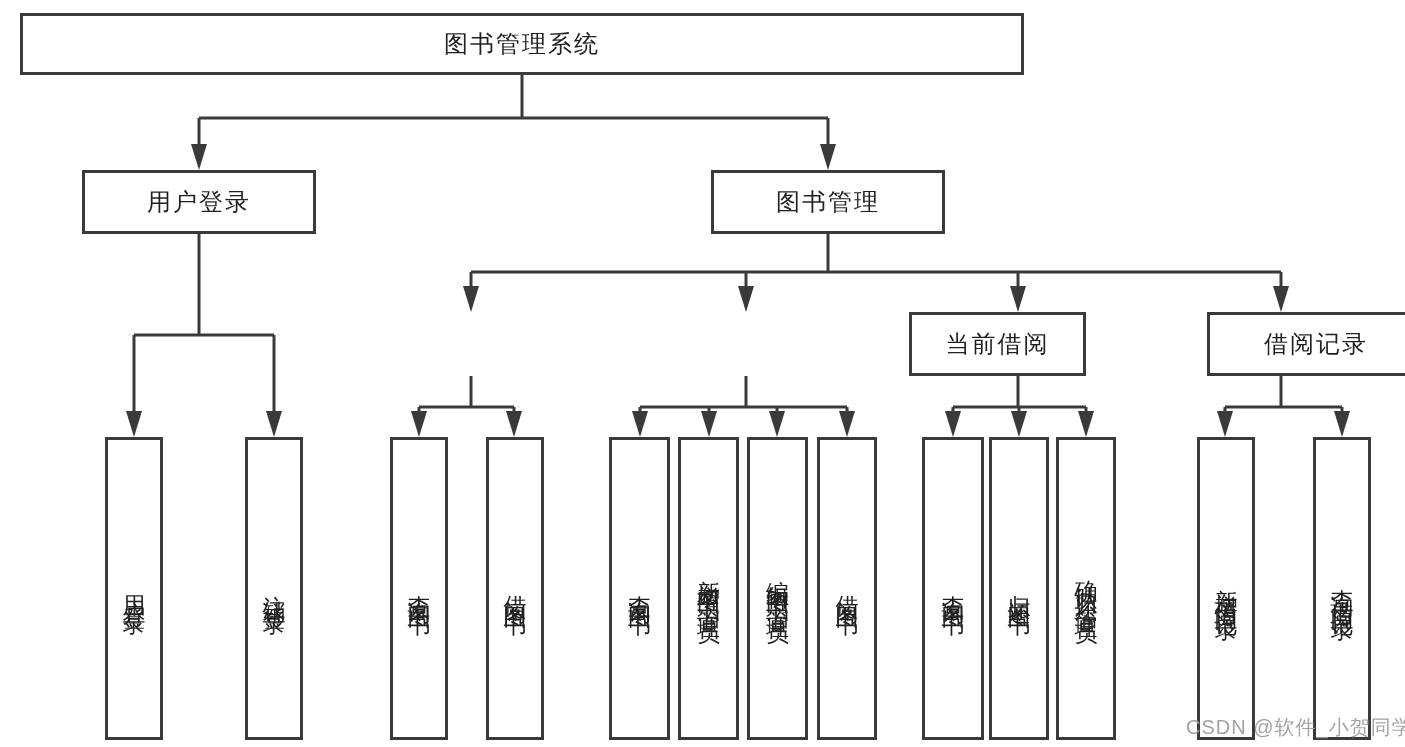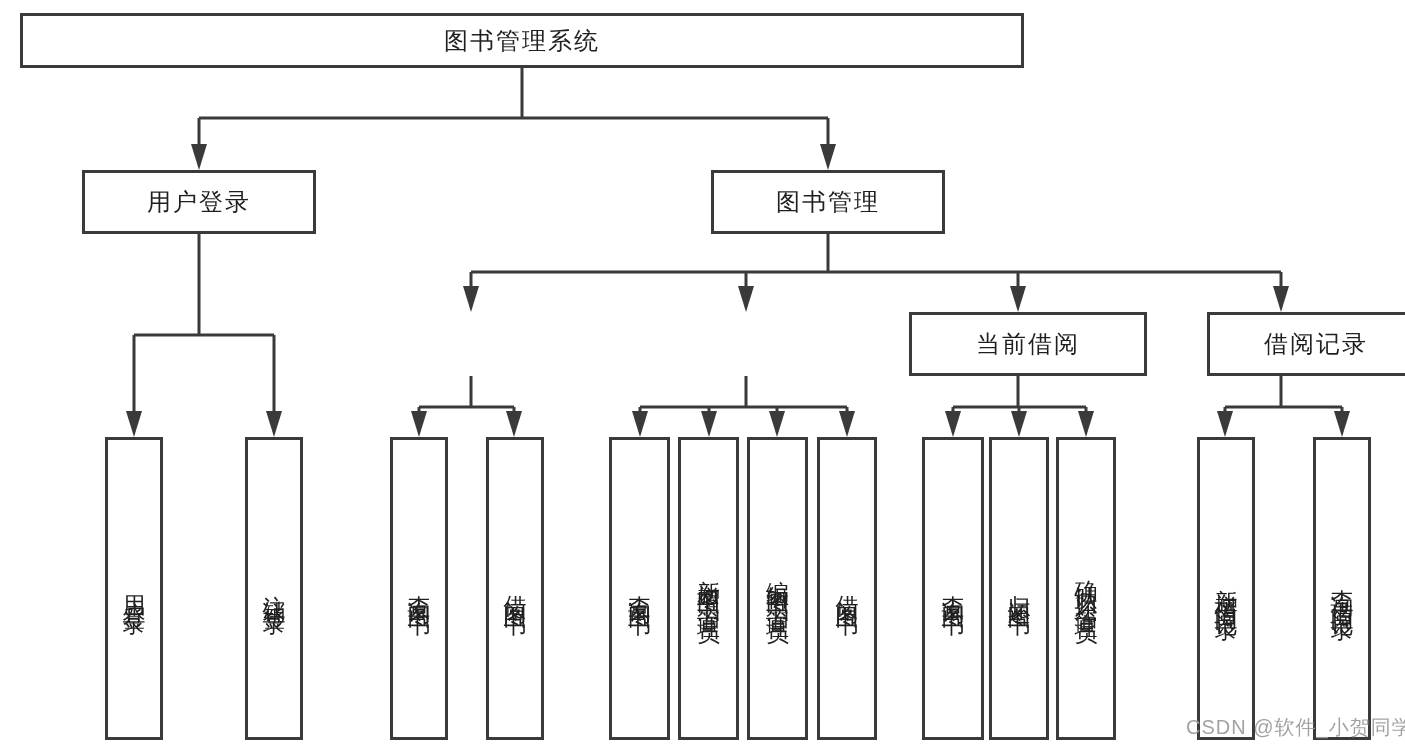--- a/index.html
+++ b/index.html
@@ -96,32 +96,32 @@
       <polygon points="1078,411 1094,411 1086,437"></polygon>
     </g>
 
     <g>
       <path d="M1281 376 V407 M1225 407 H1342 M1225 407 V415 M1342 407 V415"></path>
       <polygon points="1217,411 1233,411 1225,437"></polygon>
       <polygon points="1334,411 1350,411 1342,437"></polygon>
     </g>
   </svg>
 
-  <div class="node h-node" style="left:20px;top:13px;width:1004px;height:55px;">
+  <div class="node h-node" style="left:20px;top:13px;width:1004px;height:62px;">
     <span>图书管理系统</span>
   </div>
 
   <div class="node h-node" style="left:82px;top:170px;width:234px;height:64px;">
     <span>用户登录</span>
   </div>
   <div class="node h-node" style="left:711px;top:170px;width:234px;height:64px;">
     <span>图书管理</span>
   </div>
 
-  <div class="node h-node" style="left:909px;top:312px;width:238px;height:64px;">
+  <div class="node h-node" style="left:909px;top:312px;width:177px;height:64px;">
     <span>当前借阅</span>
   </div>
   <div class="node h-node" style="left:1172px;top:312px;width:218px;height:64px;margin-left:35px;">
     <span>借阅记录</span>
   </div>
 
   <div class="node v-node" style="left:105px;top:437px;width:58px;height:303px;">
     <span class="vtext">用户登录</span>
   </div>
   <div class="node v-node" style="left:245px;top:437px;width:58px;height:303px;">

